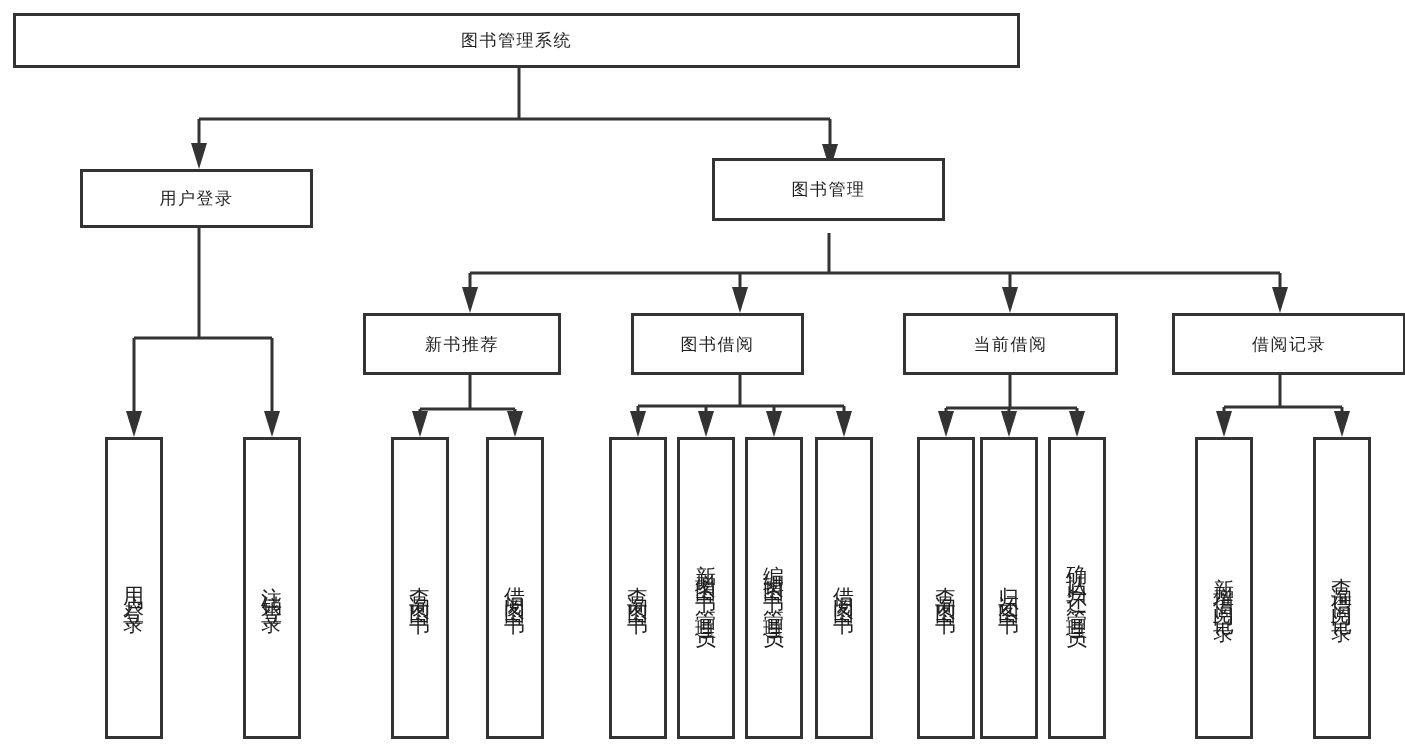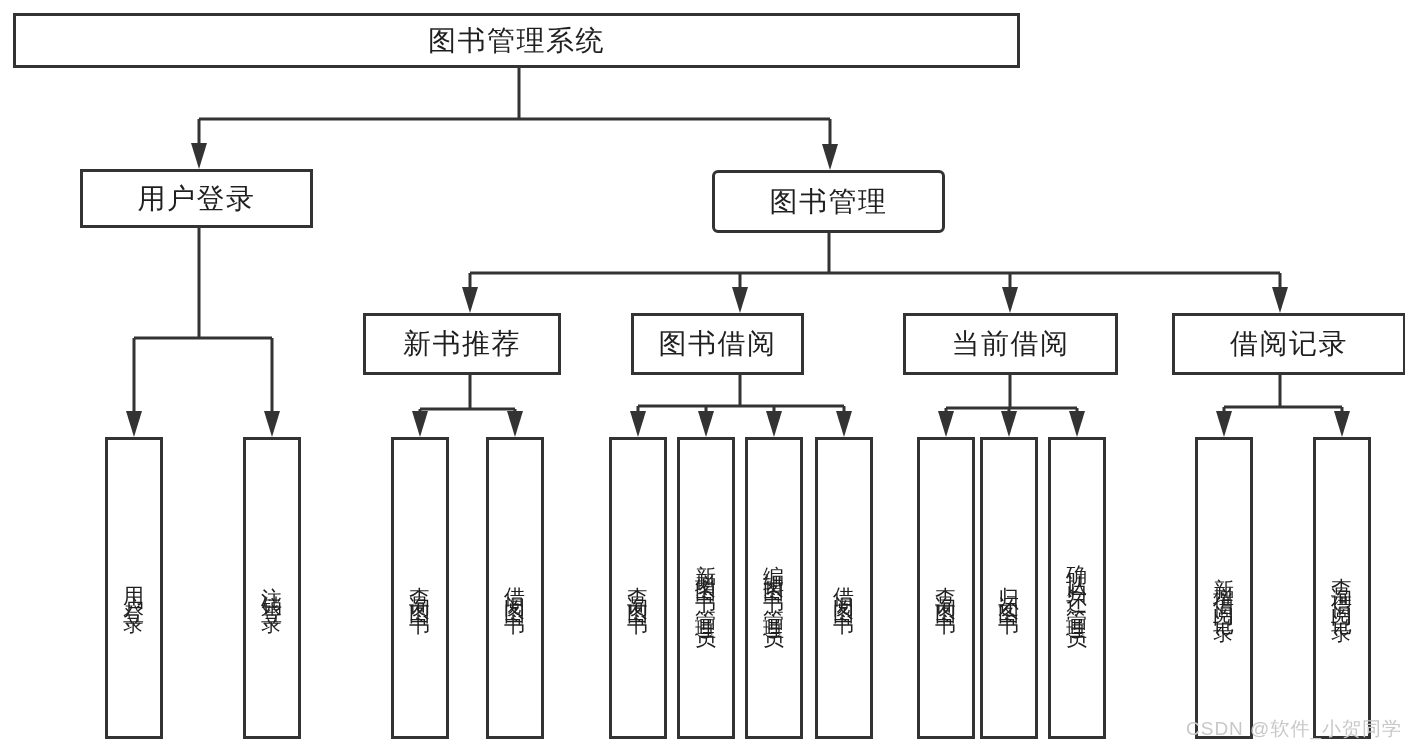--- a/index.html
+++ b/index.html
@@ -22,28 +22,28 @@
     pointer-events: none;
   }
   .node {
     position: absolute;
     box-sizing: border-box;
     border: 3px solid #333333;
     background: #ffffff;
     display: flex;
     align-items: center;
     justify-content: center;
-    font-size: 28px;
+    font-size: 17px;
     letter-spacing: 1.5px;
     color: #1f1f1f;
     white-space: nowrap;
   }
   .node.root   { left: 13px;   top: 13px;  width: 1007px; height: 55px; }
   .node.lv2a   { left: 80px;   top: 169px; width: 233px;  height: 59px; }
-  .node.lv2b   { left: 712px;  top: 170px; width: 233px;  height: 63px; border-radius: 6px; }
+  .node.lv2b   { left: 712px;  top: 158px; width: 233px;  height: 63px; }
   .node.lv3    { top: 313px; height: 62px; }
   .node.g-rec  { left: 363px;  width: 198px; }
   .node.g-bor  { left: 631px;  width: 173px; }
   .node.g-cur  { left: 903px;  width: 215px; }
   .node.g-his  { left: 1172px; width: 234px; }
   .leaf {
     position: absolute;
     top: 437px;
     width: 58px;
     height: 302px;
@@ -175,15 +175,14 @@
     <span>确认归还（管理员）</span>
   </div>
 
   <div class="leaf l12">
     <span>新增借阅记录</span>
   </div>
   <div class="leaf l13">
     <span>查询借阅记录</span>
   </div>
 
-  <div class="watermark">CSDN @软件_小贺同学</div>
 
 </div>
 
 </body></html>

